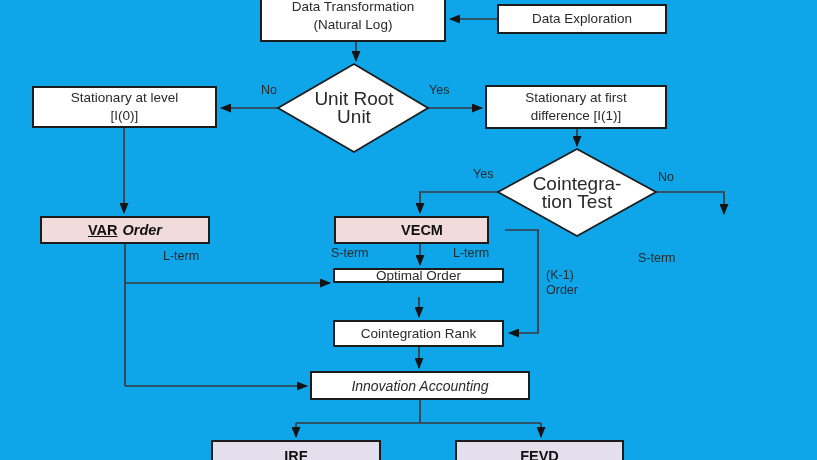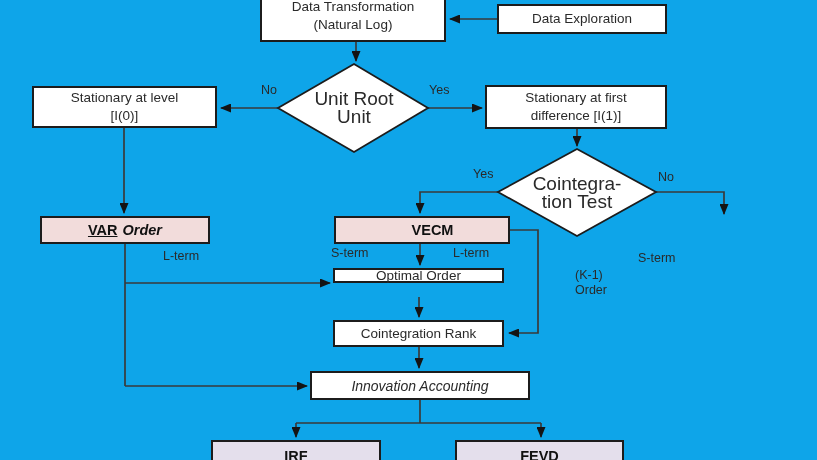--- a/index.html
+++ b/index.html
@@ -113,21 +113,21 @@
     <div>Cointegra-</div>
     <div>tion Test</div>
   </div>
 
   <div class="node pink title" style="left:40px; top:216px; width:170px; height:28px;">
     <div>
       <span class="sp">VAR</span><span class="it">Order</span>
     </div>
   </div>
 
-  <div class="node pink title" style="left:334px; top:216px; width:176px; height:28px;padding-left:21px;">
+  <div class="node pink title" style="left:334px; top:216px; width:155px; height:28px;padding-left:21px;">
     <div>VECM</div>
   </div>
 
 
   <div class="node" style="left:333px; top:268px; width:171px; height:15px;">
     <div>Optimal Order</div>
   </div>
 
   <div class="node" style="left:333px; top:320px; width:171px; height:27px;">
     <div>Cointegration Rank</div>
@@ -146,18 +146,18 @@
   </div>
 
   <div class="elabel" style="left:261px; top:83px;">No</div>
   <div class="elabel" style="left:429px; top:83px;">Yes</div>
   <div class="elabel" style="left:473px; top:167px;">Yes</div>
   <div class="elabel" style="left:658px; top:170px;">No</div>
   <div class="elabel" style="left:163px; top:249px;">L-term</div>
   <div class="elabel" style="left:331px; top:246px;">S-term</div>
   <div class="elabel" style="left:453px; top:246px;">L-term</div>
   <div class="elabel" style="left:638px; top:251px;">S-term</div>
-  <div class="elabel" style="left:546px; top:268px;margin-left:29px;">
+  <div class="elabel" style="left:546px; top:268px;">
     <div>(K-1)</div>
     <div>Order</div>
   </div>
 
 </div>
 
 </body></html>

